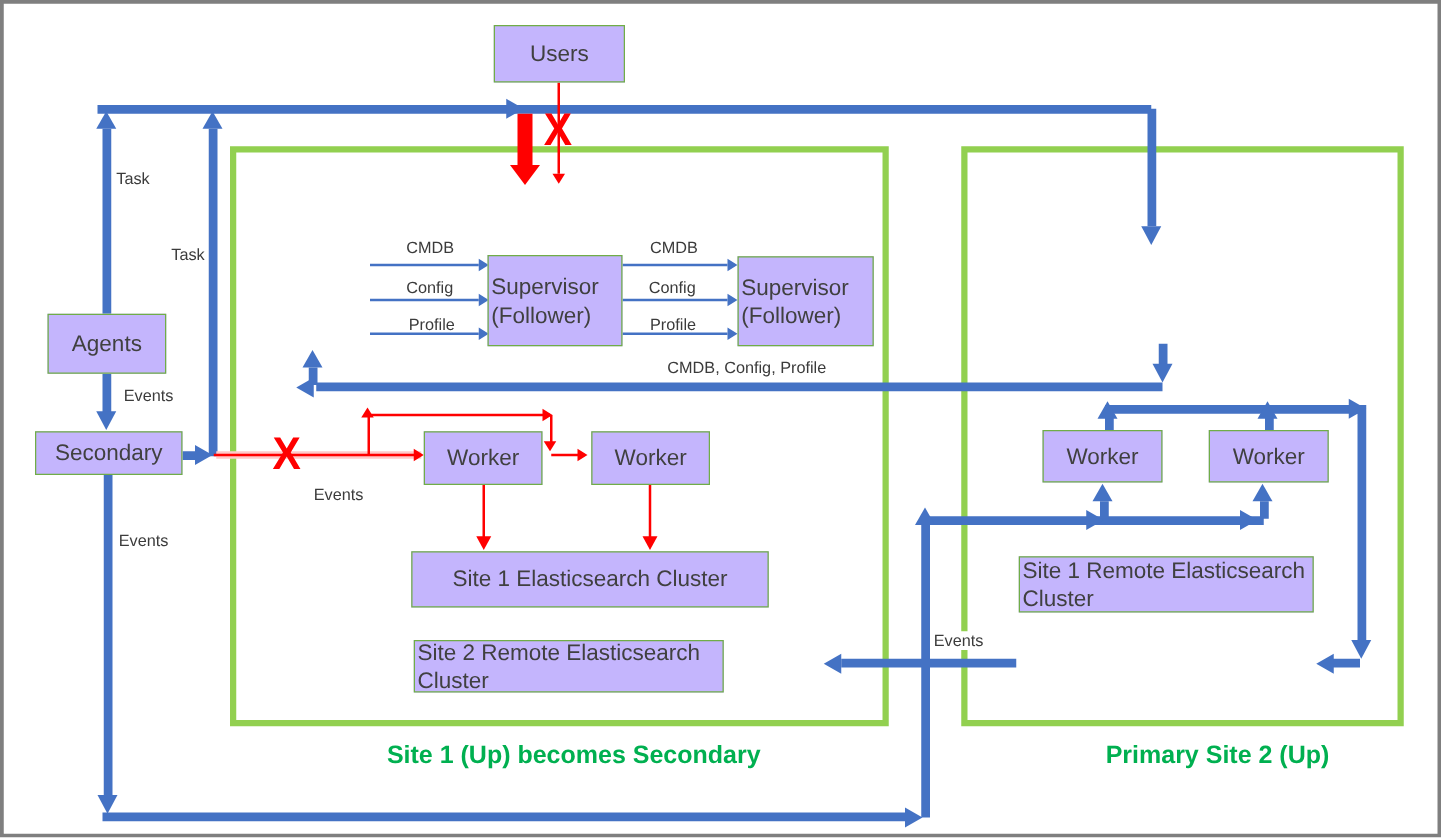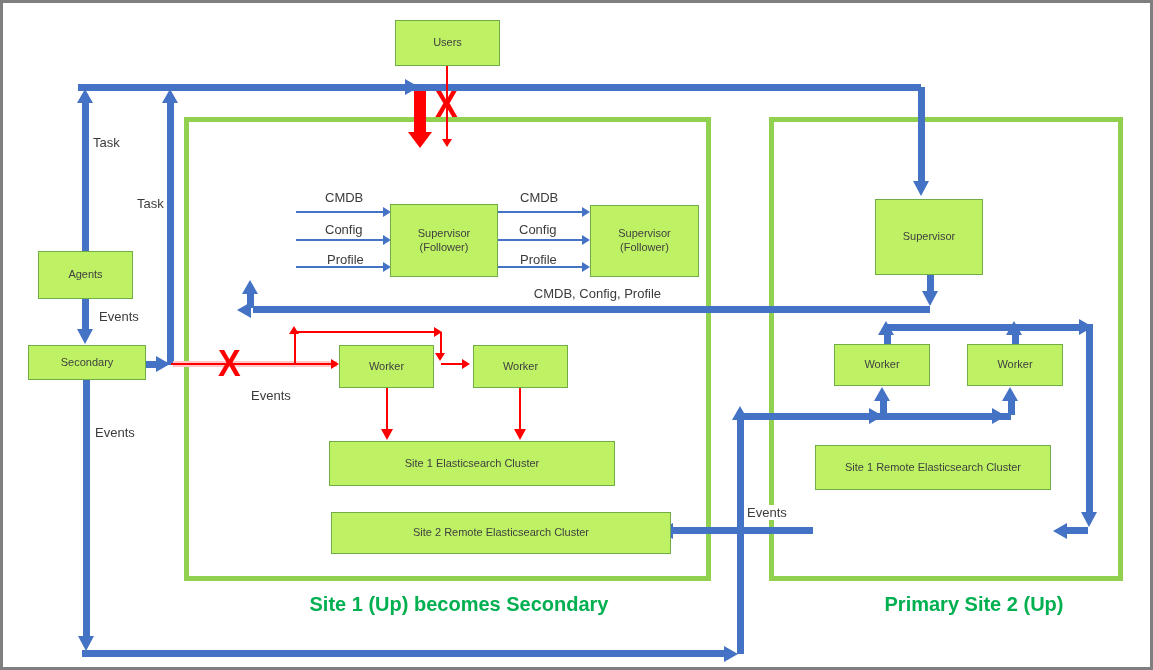--- a/index.html
+++ b/index.html
@@ -1,22 +1,22 @@
 <!DOCTYPE html>
 <html><head>
 <meta charset="utf-8">
 <style>
   * { margin:0; padding:0; box-sizing:border-box; }
   html,body { background:#fff; font-family:"Liberation Sans", sans-serif; }
   .canvas { position:relative; width:1153px; height:670px; background:#fff;
             border:3px solid #7f7f7f; overflow:hidden; }
   .zone { position:absolute; border:5px solid #92D050; background:transparent; }
   .box  { position:absolute; display:flex; align-items:center; justify-content:center;
-          text-align:center; background:#bef264; border:1.5px solid #70AD47;
-          color:#404040; font-size:11px; line-height:1.25; padding:2px; }
+          background:#c4b5fd; border:1.5px solid #70AD47;
+          color:#404040; font-size:18px; line-height:1.25; padding:2px; }
   .bl   { position:absolute; background:#4472C4; }   
   .bt   { position:absolute; background:#4472C4; }   
   .rr   { position:absolute; background:#FF0000; }   
   .glow { position:absolute; background:#ffc9c9; }
   .tri  { position:absolute; width:0; height:0; }
   
   .t-r { border-top:8px solid transparent; border-bottom:8px solid transparent; border-left:14px solid #4472C4; }
   .t-l { border-top:8px solid transparent; border-bottom:8px solid transparent; border-right:14px solid #4472C4; }
   .t-u { border-left:8px solid transparent; border-right:8px solid transparent; border-bottom:14px solid #4472C4; }
   .t-d { border-left:8px solid transparent; border-right:8px solid transparent; border-top:15px solid #4472C4; }
@@ -146,23 +146,22 @@
 
   <div class="box" style="left:392px;top:17px;width:105px;height:46px">Users</div>
   <div class="box" style="left:35px;top:248px;width:95px;height:48px">Agents</div>
   <div class="box" style="left:25px;top:342px;width:118px;height:35px">Secondary</div>
 
   <div class="box" style="left:387px;top:201px;width:108px;height:73px">Supervisor (Follower)</div>
   <div class="box" style="left:587px;top:202px;width:109px;height:72px">Supervisor (Follower)</div>
   <div class="box" style="left:336px;top:342px;width:95px;height:43px">Worker</div>
   <div class="box" style="left:470px;top:342px;width:95px;height:43px">Worker</div>
   <div class="box" style="left:326px;top:438px;width:286px;height:45px">Site 1 Elasticsearch Cluster</div>
-  <div class="box" style="left:328px;top:509px;width:340px;height:42px">Site 2 Remote Elasticsearch Cluster</div>
+  <div class="box" style="left:328px;top:509px;width:248px;height:42px">Site 2 Remote Elasticsearch Cluster</div>
 
-  <div class="box" style="left:872px;top:196px;width:108px;height:76px">Supervisor</div>
   <div class="box" style="left:831px;top:341px;width:96px;height:42px">Worker</div>
   <div class="box" style="left:964px;top:341px;width:96px;height:42px">Worker</div>
   <div class="box" style="left:812px;top:442px;width:236px;height:45px">Site 1 Remote Elasticsearch Cluster</div>
 
   <div class="xmark" style="left:432px;top:84px">X</div>
   <div class="xmark" style="left:215px;top:343px">X</div>
 
   <div class="cap" style="left:281px;top:590px;width:350px">Site 1 (Up) becomes Secondary</div>
   <div class="cap" style="left:821px;top:590px;width:300px">Primary Site 2 (Up)</div>
 

